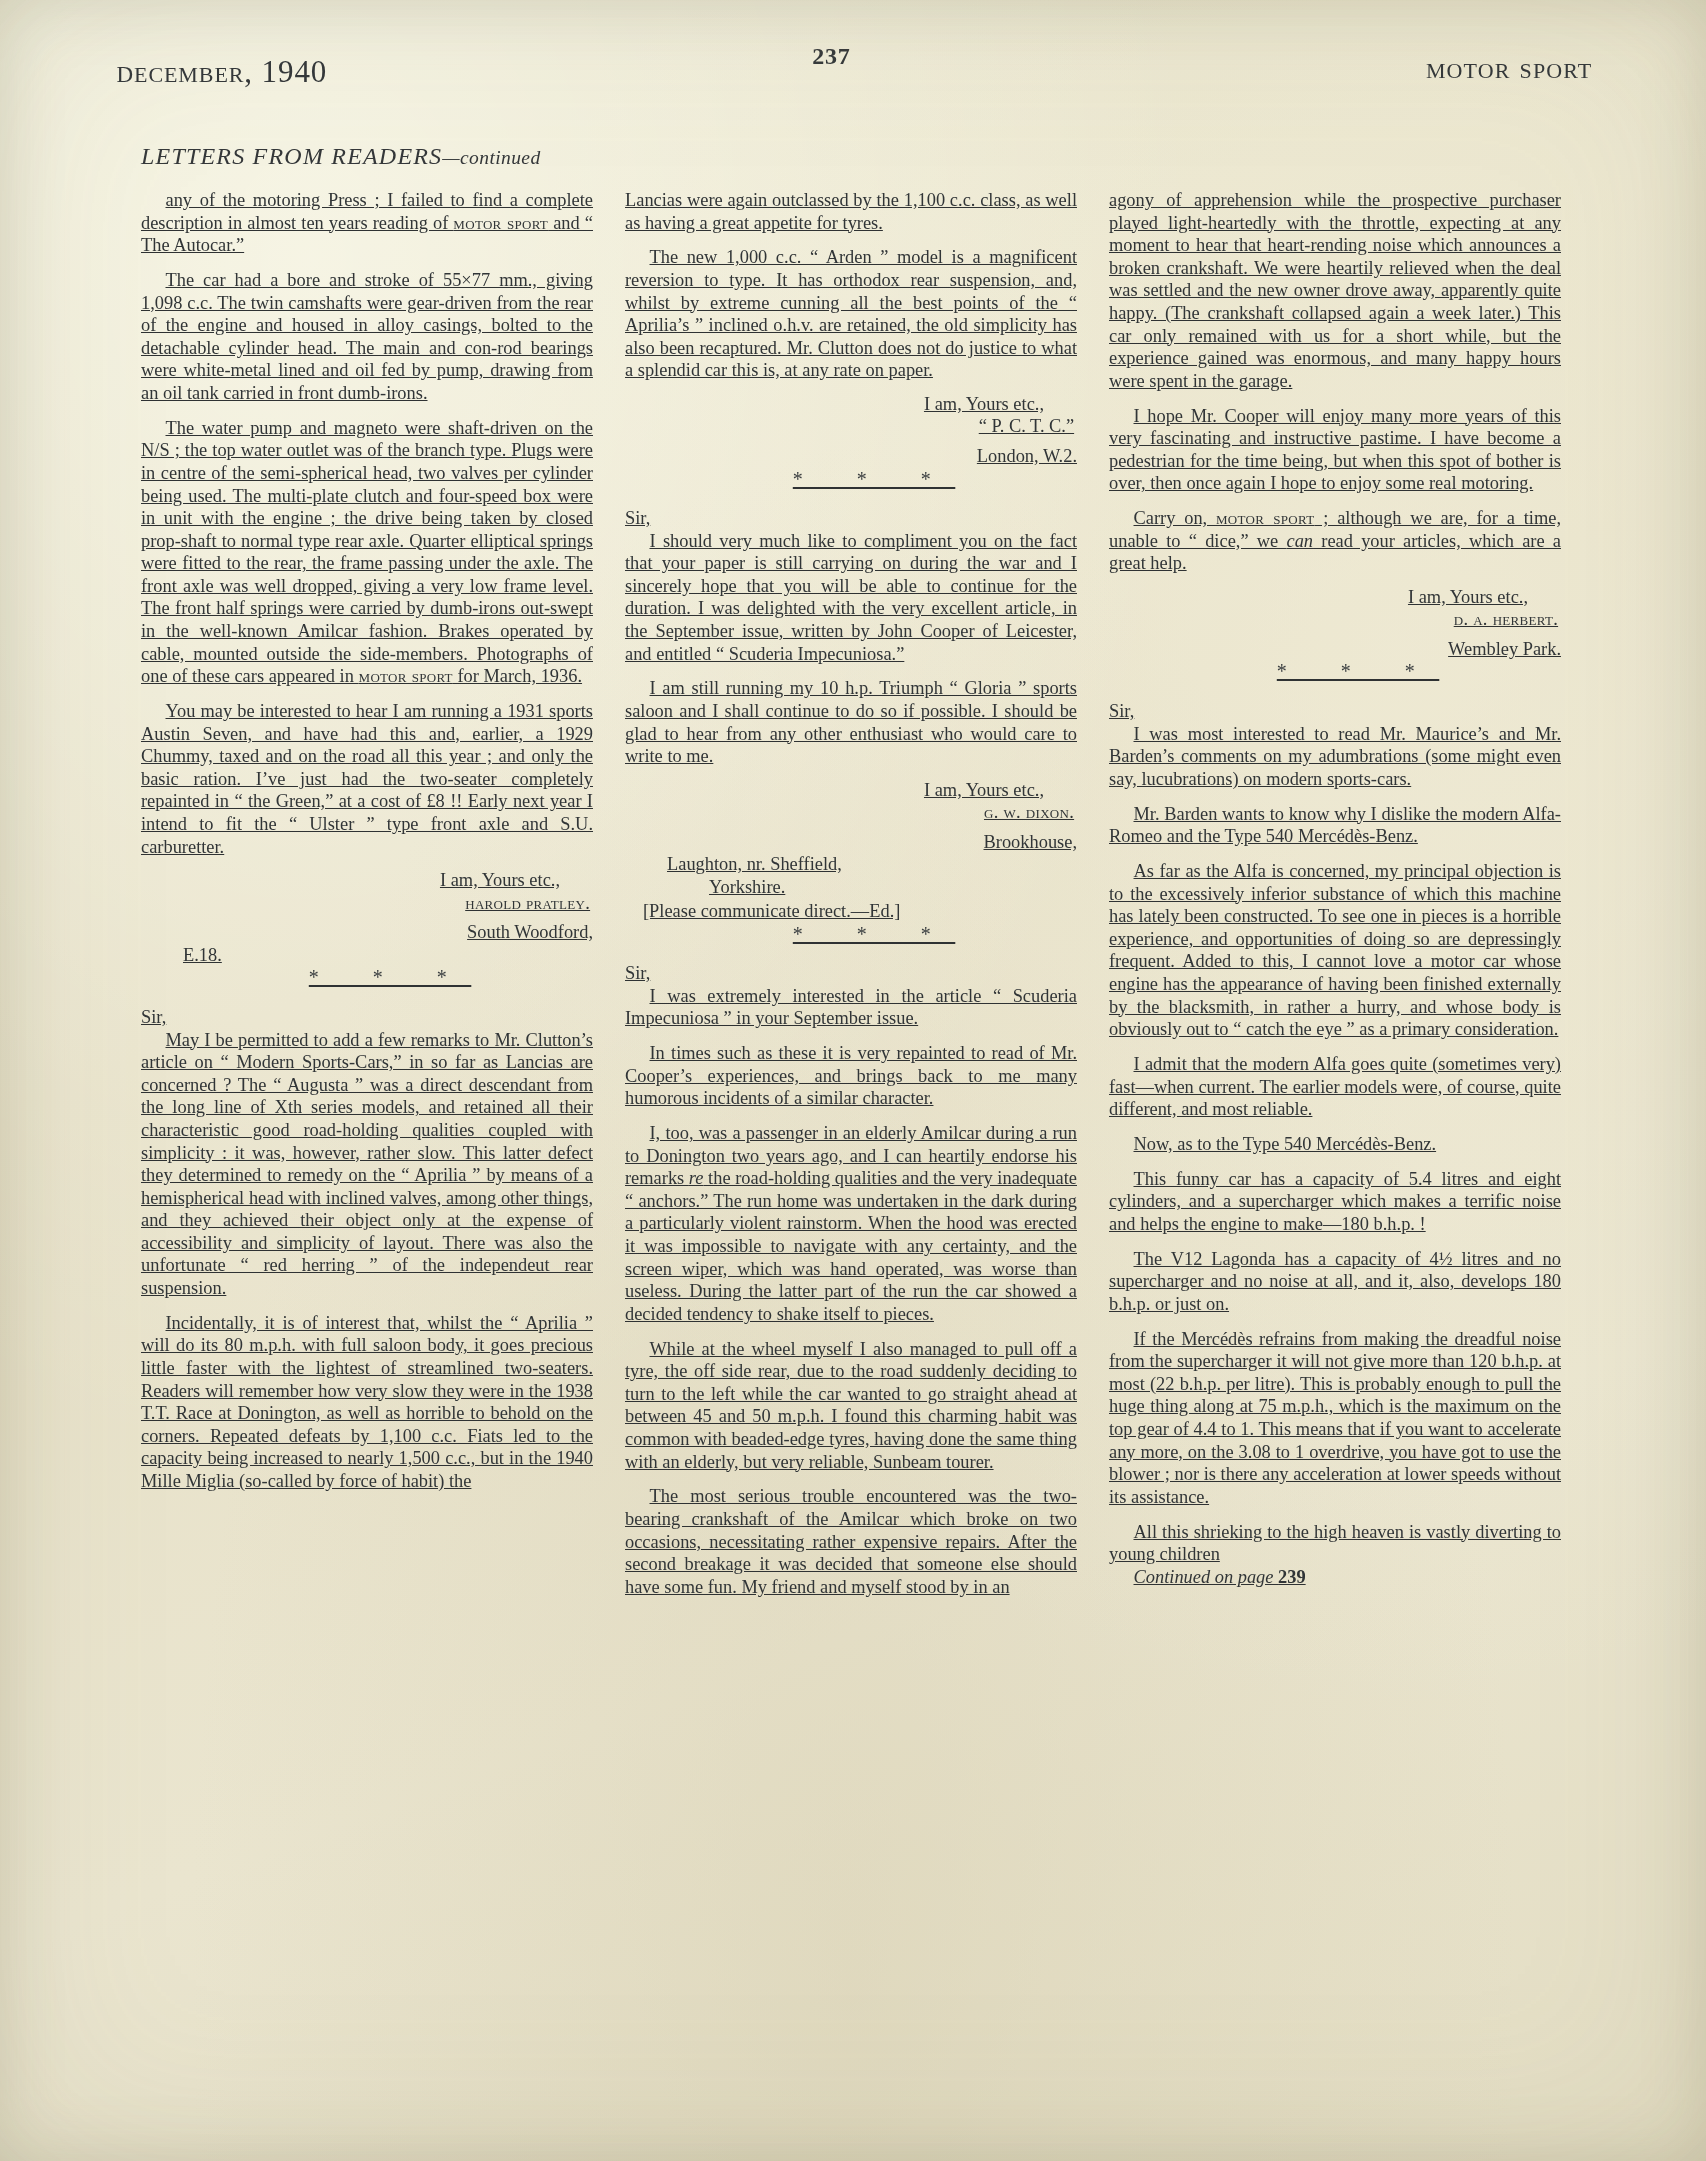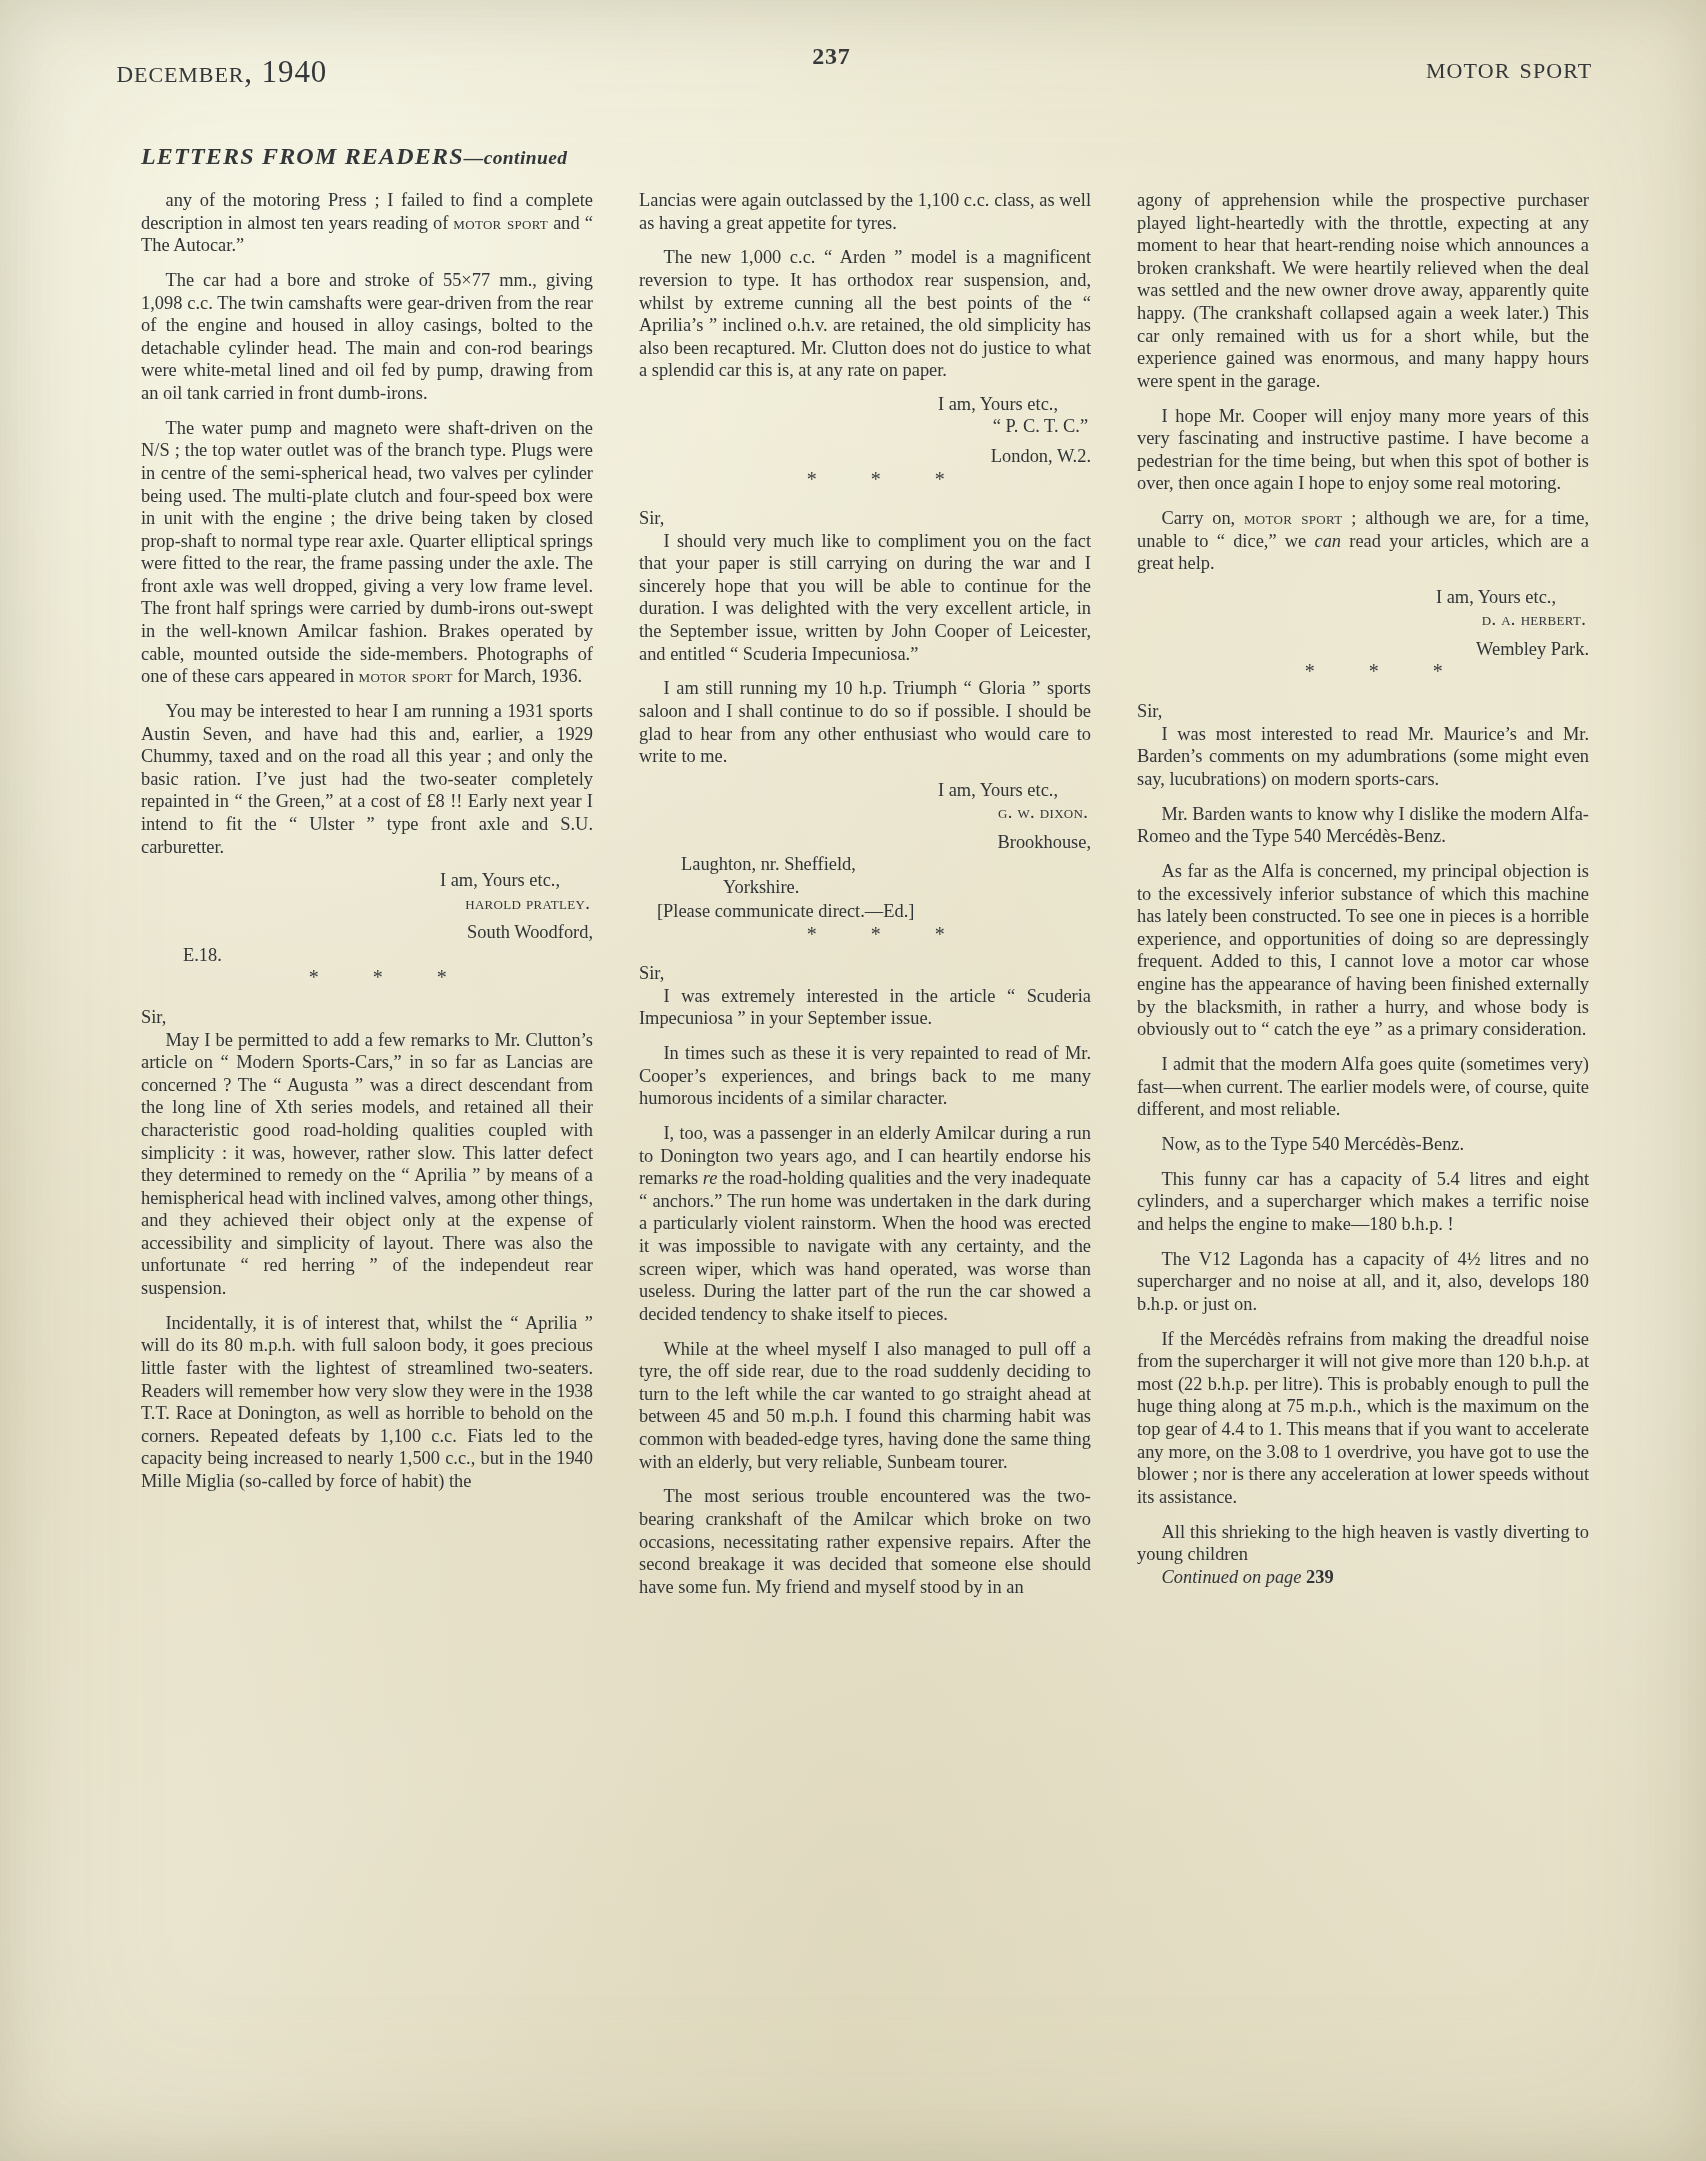--- a/index.html
+++ b/index.html
@@ -60,34 +60,34 @@
   }
 
   
   .section-head{
     position:absolute;
     left:141px; top:143px;
     font-style:italic;
     font-size:24px;
     letter-spacing:1.2px;
     color:#35383a;
-    font-weight:bold;
   }
   .section-head .cont{
     font-size:19.5px;
     letter-spacing:0.4px;
   }
 
   
   .cols{
     position:absolute;
     left:141px; top:189px;
     width:1448px;
     display:flex;
-    gap:46px;
+    gap:32px;
+    text-decoration:underline;
   }
   .col{
     width:452px;
     font-size:18.4px;
     line-height:22.6px;
     text-align:justify;
     text-justify:inter-word;
     color:#313537;
     hyphens:none;
   }

